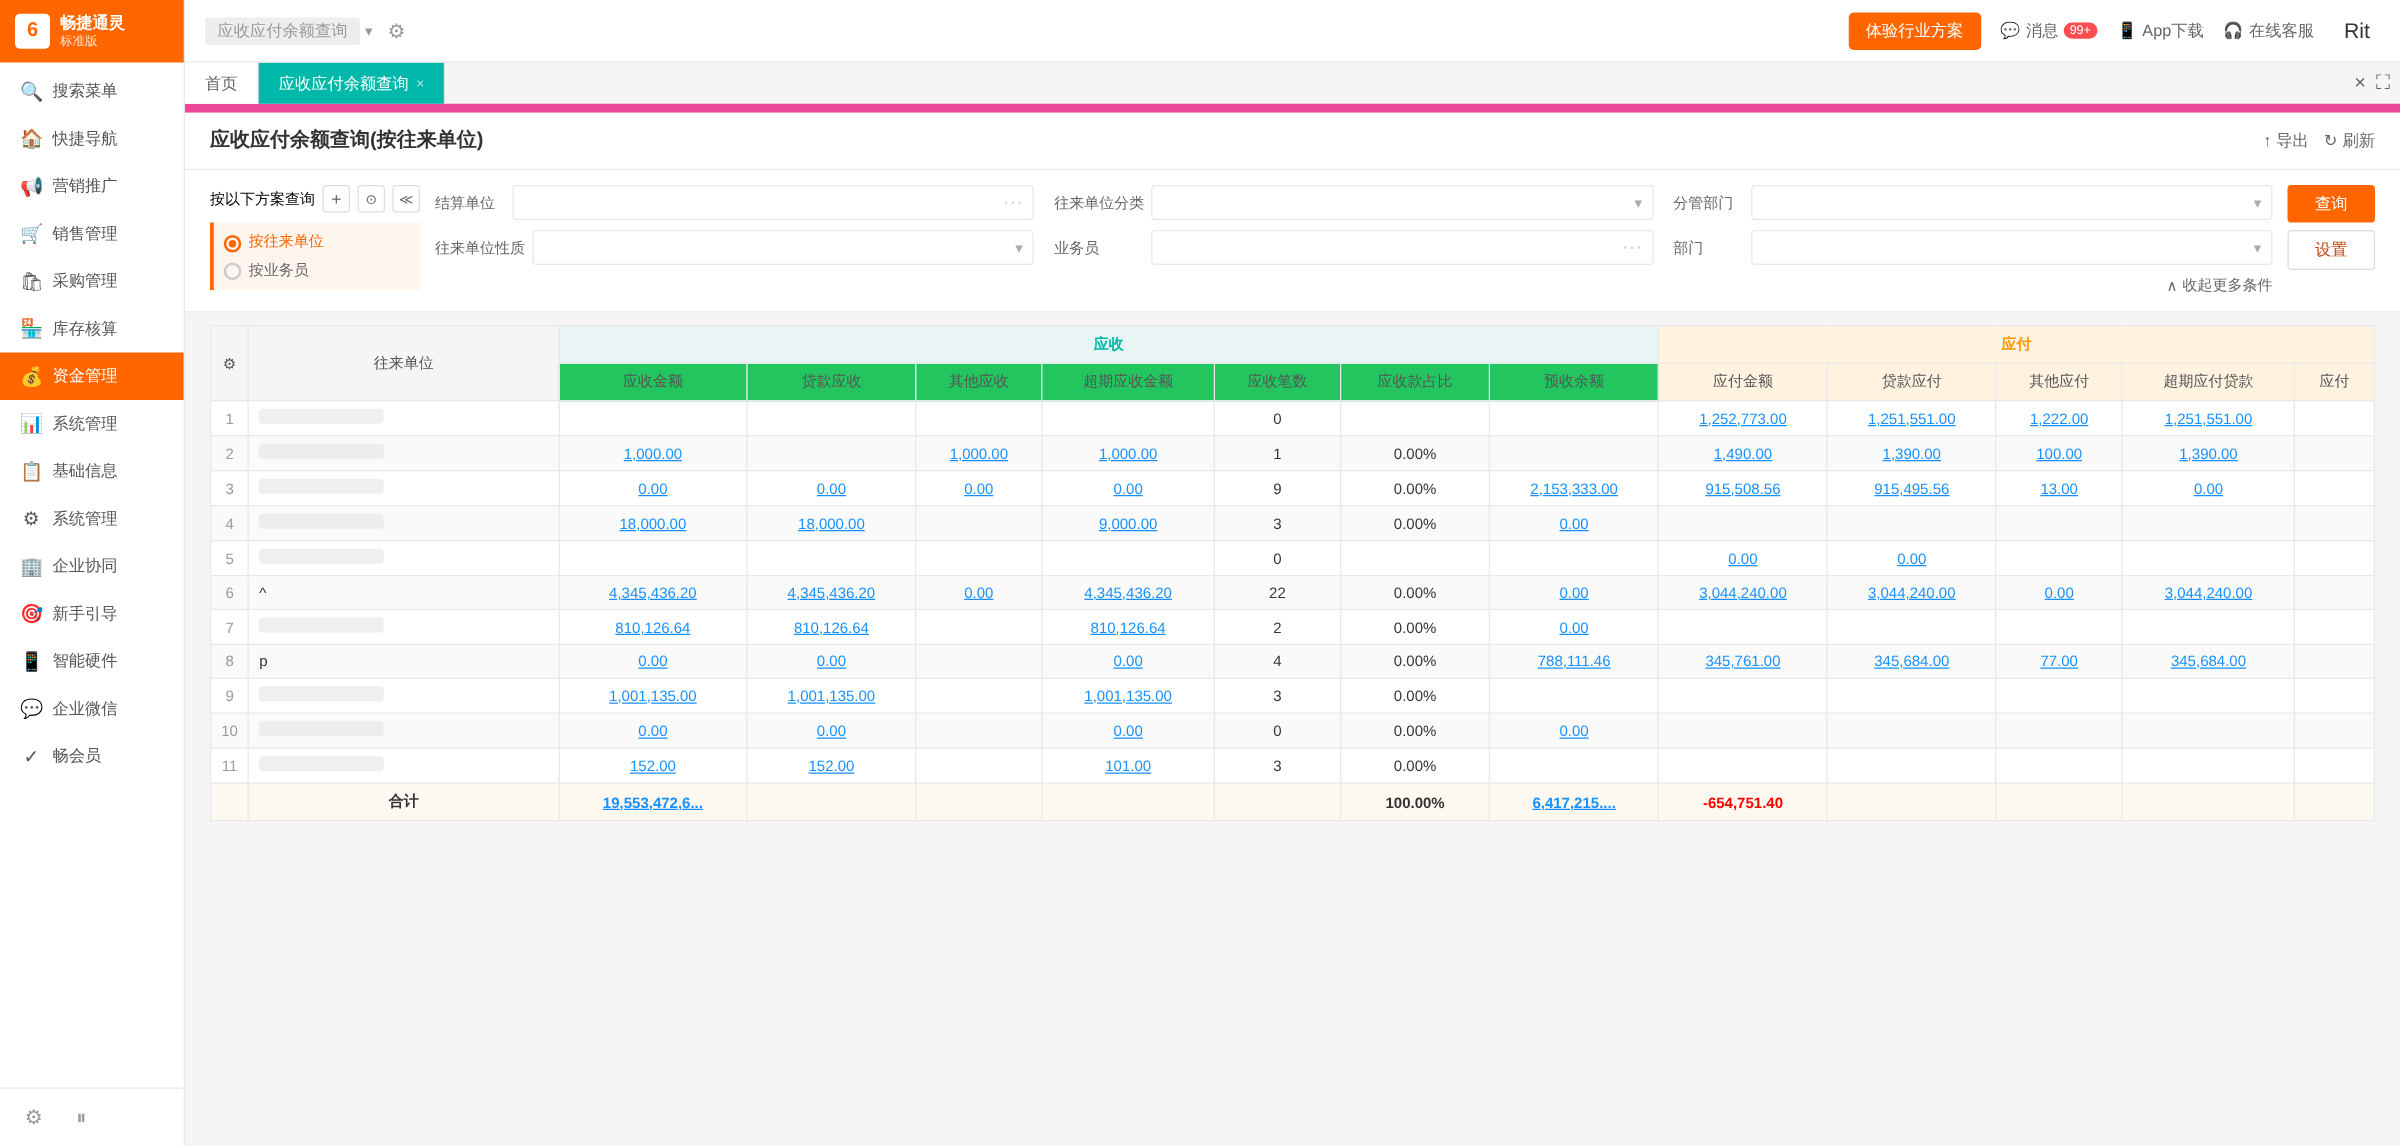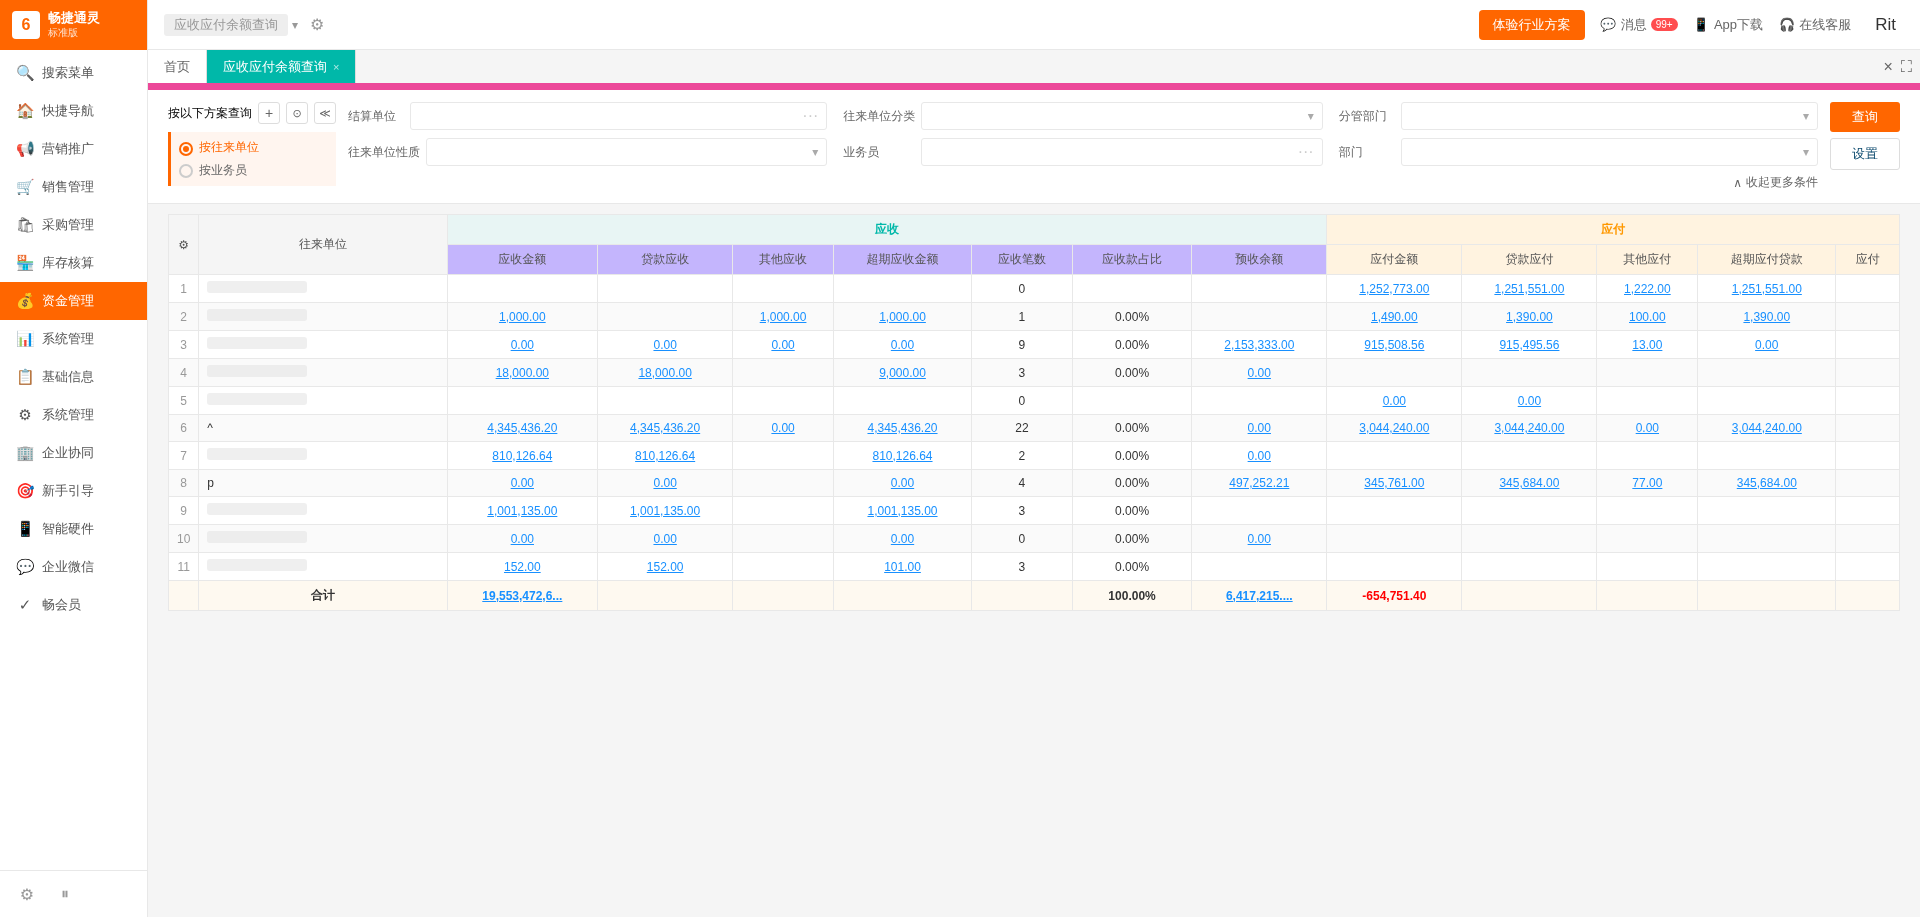--- a/index.html
+++ b/index.html
@@ -69,33 +69,33 @@
     .header-action-btn { background: none; border: none; cursor: pointer; color: #666; font-size: 13px; display: flex; align-items: center; gap: 4px; }
 
     
     .search-area {
       background: #fff; padding: 12px 20px; border-bottom: 1px solid #e8e8e8;
     }
     .search-add-btn { width: 22px; height: 22px; border: 1px solid #ddd; border-radius: 3px; background: #fff; cursor: pointer; display: flex; align-items: center; justify-content: center; font-size: 14px; color: #666; }
     .query-method-item { display: flex; align-items: center; gap: 6px; padding: 4px 0; cursor: pointer; }
     .query-method-item.active { color: #ff6600; }
     .btn-query { background: #ff6600; color: #fff; border: none; border-radius: 3px; padding: 6px 16px; font-size: 13px; cursor: pointer; }
-    .btn-set { background: #fff; color: #0c4a6e; border: 1px solid #ddd; border-radius: 3px; padding: 6px 16px; font-size: 13px; cursor: pointer; }
+    .btn-set { background: #fff; color: #c2410c; border: 1px solid #ddd; border-radius: 3px; padding: 6px 16px; font-size: 13px; cursor: pointer; }
 
     
     .table-area { flex: 1; overflow: auto; padding: 10px 20px; }
     .data-table { width: 100%; border-collapse: collapse; background: #fff; border: 1px solid #e8e8e8; }
     .data-table th, .data-table td {
       border: 1px solid #e8e8e8; padding: 6px 8px; font-size: 12px; text-align: center; white-space: nowrap;
     }
     .data-table th { background: #f5f5f5; color: #555; font-weight: normal; }
     .data-table td { color: #333; }
     .data-table td a { color: #1890ff; text-decoration: underline; cursor: pointer; }
     .data-table .col-header-group { background: #e8f5f4; color: #00b8a9; font-weight: bold; }
-    .data-table .col-header-ar { background: #c4b5fd; }
+    .data-table .col-header-ar { background: #22c55e; }
     .data-table .col-header-ap { background: #fff3e0; }
     .data-table .row-total { background: #fef9f0; font-weight: bold; }
     .settings-icon-cell { width: 30px; }
   </style>
 </head>
 <body>
 
 <div class="sidebar">
   <div class="sidebar-logo">
     <div class="sidebar-logo-icon">6</div>
@@ -206,20 +206,33 @@
     <span class="tab-close">×</span>
   </div>
   <div class="tab-bar-right">
     <button style="background:none;border:none;cursor:pointer;color:#666;font-size:16px;">×</button>
     <button style="background:none;border:none;cursor:pointer;color:#666;font-size:16px;">⛶</button>
   </div>
 </div>
 
 <div class="main-content">
 
+  <div class="page-header">
+    <h2 class="page-title">应收应付余额查询(按往来单位)</h2>
+    <div class="page-header-actions">
+      <button class="header-action-btn">
+        <span>↑</span>
+        <span>导出</span>
+      </button>
+      <button class="header-action-btn">
+        <span>↻</span>
+        <span>刷新</span>
+      </button>
+    </div>
+  </div>
 
   <div class="search-area">
     <div style="display:flex;gap:12px;align-items:flex-start;">
 
       <div style="min-width:160px;">
         <div style="display:flex;align-items:center;gap:6px;margin-bottom:8px;">
           <span style="font-size:12px;color:#000000;">按以下方案查询</span>
           <button class="search-add-btn">+</button>
           <button class="search-add-btn" style="font-size:11px;">⊙</button>
           <button class="search-add-btn" style="font-size:11px;">≪</button>
@@ -434,21 +447,21 @@
           </tr>
           <tr style="background: rgb(250, 250, 250);">
             <td style="color: rgb(153, 153, 153);">8</td>
             <td style="text-align: left; padding-left: 8px;"><span style="display: inline-block; width: 100px; height: 12px; background: none; border-radius: 3px; opacity: 1; color: rgb(51, 51, 51);">p</span></td>
             <td><a style="cursor: pointer;">0.00</a></td>
             <td><a style="cursor: pointer;">0.00</a></td>
             <td></td>
             <td><a style="cursor: pointer;">0.00</a></td>
             <td>4</td>
             <td>0.00%</td>
-            <td><a style="cursor: pointer;">497,252.21</a></td>
+            <td><a style="cursor: pointer;">788,111.46</a></td>
             <td><a style="cursor: pointer;">345,761.00</a></td>
             <td><a style="cursor: pointer;">345,684.00</a></td>
             <td><a style="cursor: pointer;">77.00</a></td>
             <td><a style="cursor: pointer;">345,684.00</a></td>
             <td></td>
           </tr>
           <tr>
             <td style="color: rgb(153, 153, 153);">9</td>
             <td style="text-align: left; padding-left: 8px;"><span style="display: inline-block; width: 100px; height: 12px; background: rgb(224, 224, 224); border-radius: 3px; opacity: 0.5;"></span></td>
             <td><a style="cursor: pointer;">1,001,135.00</a></td>

